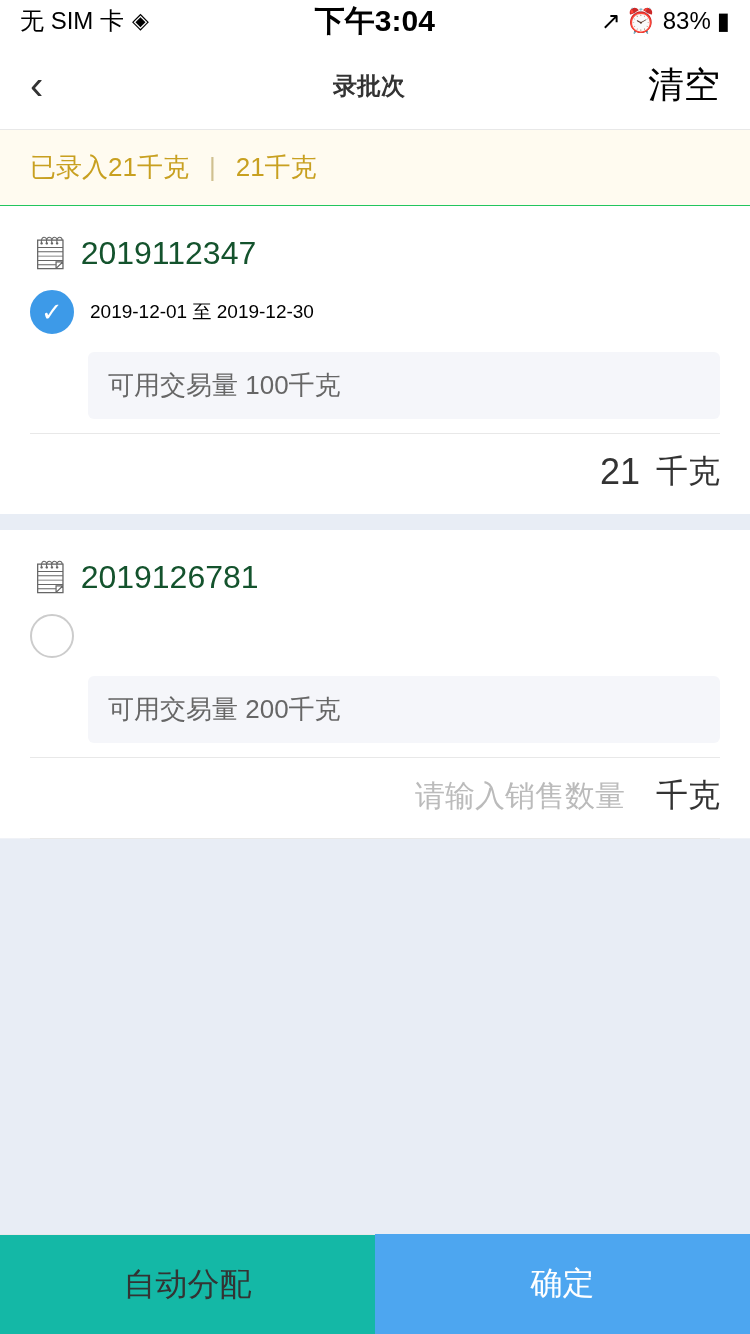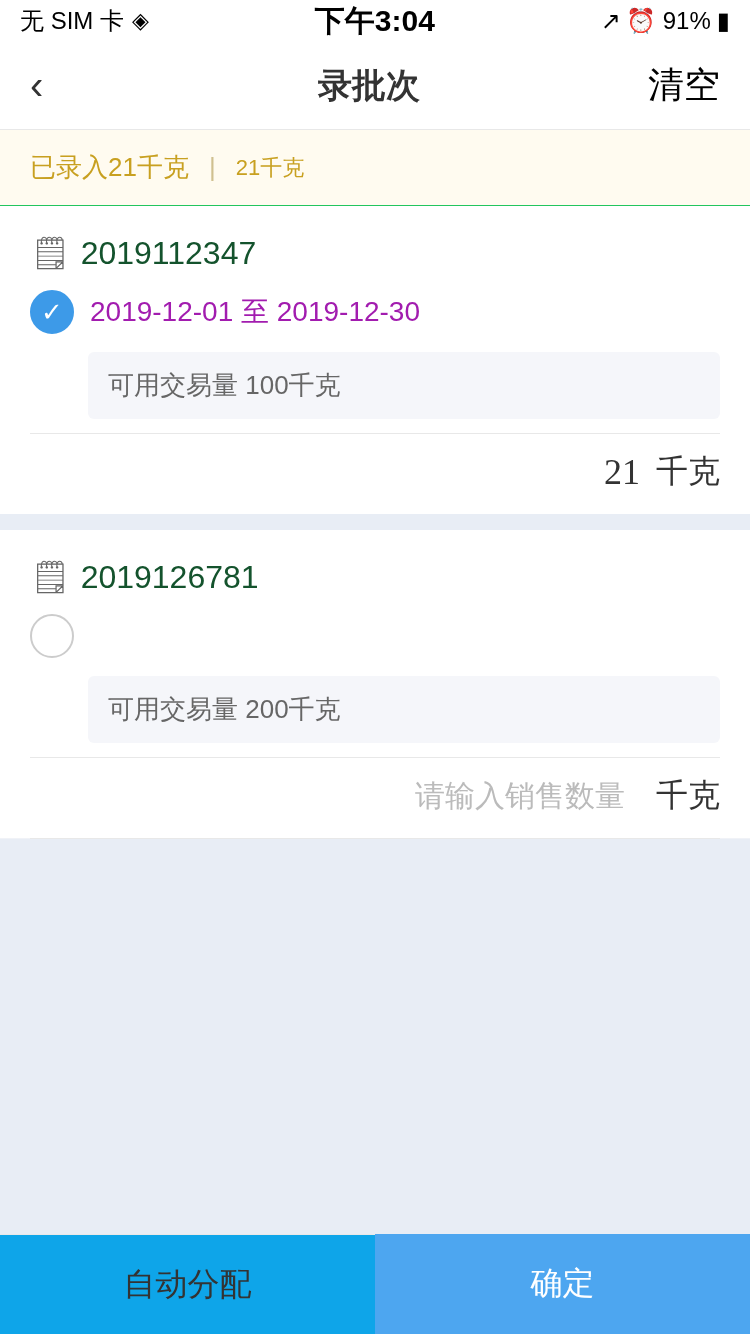--- a/index.html
+++ b/index.html
@@ -40,21 +40,21 @@
       padding: 0 30px;
       border-bottom: 1px solid #e8e8e8;
     }
     .nav-back {
       font-size: 40px;
       color: #333;
       cursor: pointer;
       width: 60px;
     }
     .nav-title {
-      font-size: 34px;
+      font-size: 24px;
       font-weight: 600;
       color: #333;
     }
     .nav-clear {
       font-size: 36px;
       color: #000000;
       cursor: pointer;
     }
 
     
@@ -69,21 +69,21 @@
     .info-label {
       color: #c8a020;
       font-size: 26px;
     }
     .info-divider {
       color: #d0c090;
       font-size: 26px;
     }
     .info-value {
       color: #c8a020;
-      font-size: 22px;
+      font-size: 26px;
     }
 
     
     .batch-card {
       background: #fff;
       margin-bottom: 0;
     }
     .batch-header {
       display: flex;
       align-items: center;
@@ -119,40 +119,39 @@
     .radio-btn.checked {
       background: #3d9ae8;
       border-color: #3d9ae8;
     }
     .radio-btn.checked::after {
       content: '✓';
       color: #fff;
       font-size: 26px;
     }
     .batch-date {
-      font-size: 28px;
-      color: #a21caf;
+      font-size: 19px;
+      color: #000000;
     }
     .available-qty {
       margin: 4px 30px 14px 88px;
       background: #f5f6fa;
       border-radius: 6px;
       padding: 16px 20px;
       font-size: 26px;
       color: #666;
     }
 
     
     .qty-row {
       display: flex;
       align-items: center;
       justify-content: flex-end;
       padding: 16px 30px 20px 30px;
       gap: 16px;
-      font-family: Liberation Serif, serif;
     }
     .qty-value {
       font-size: 36px;
       color: #333;
       font-weight: 400;
     }
     .qty-unit {
       font-size: 32px;
       color: #333;
     }
@@ -212,21 +211,21 @@
     
     .action-bar {
       position: fixed;
       bottom: 0;
       width: 750px;
       height: 100px;
       display: flex;
     }
     .btn-auto {
       flex: 1;
-      background: #0ea5e9;
+      background: #14b8a6;
       border: none;
       font-size: 32px;
       color: #333;
       cursor: pointer;
       display: flex;
       align-items: center;
       justify-content: center;
       border-top: 1px solid #e8e8e8;
     }
     .btn-confirm {
@@ -261,21 +260,21 @@
 
   <div class="status-bar">
     <div class="status-left">
       <span>无 SIM 卡</span>
       <span class="wifi-icon">◈</span>
     </div>
     <div class="status-center">下午3:04</div>
     <div class="status-right">
       <span>↗</span>
       <span>⏰</span>
-      <span>91%</span>
+      <span>83%</span>
       <span>▮</span>
     </div>
   </div>
 
   <div class="nav-bar">
     <div class="nav-back">‹</div>
     <div class="nav-title">录批次</div>
     <div class="nav-clear">清空</div>
   </div>
 

